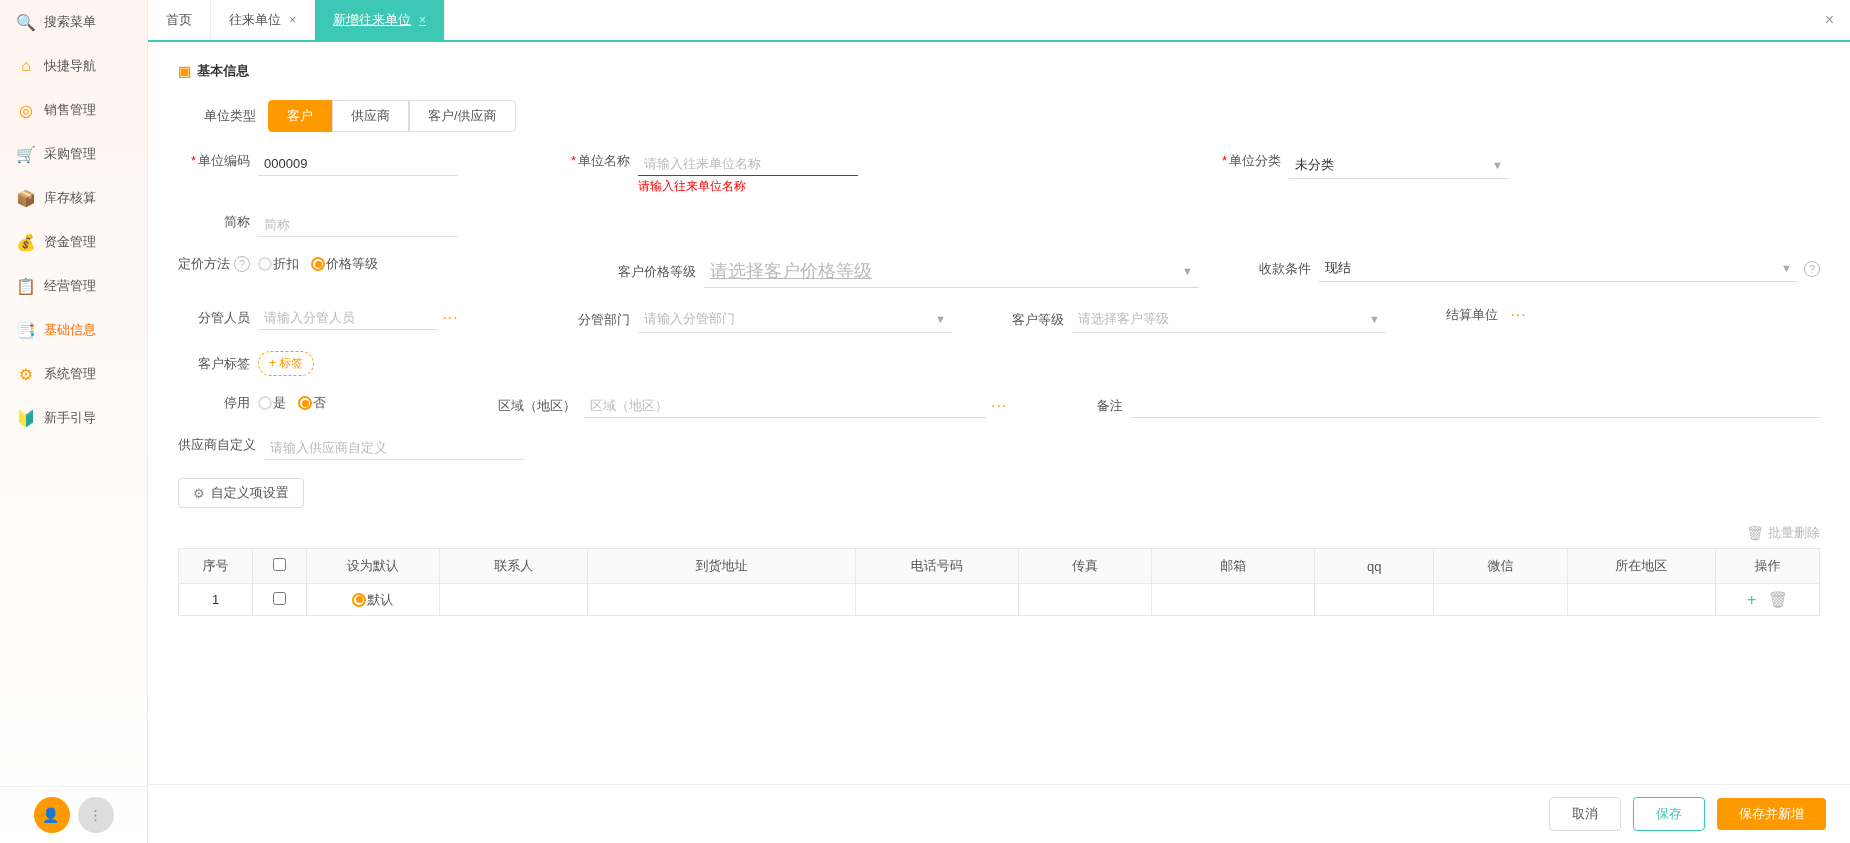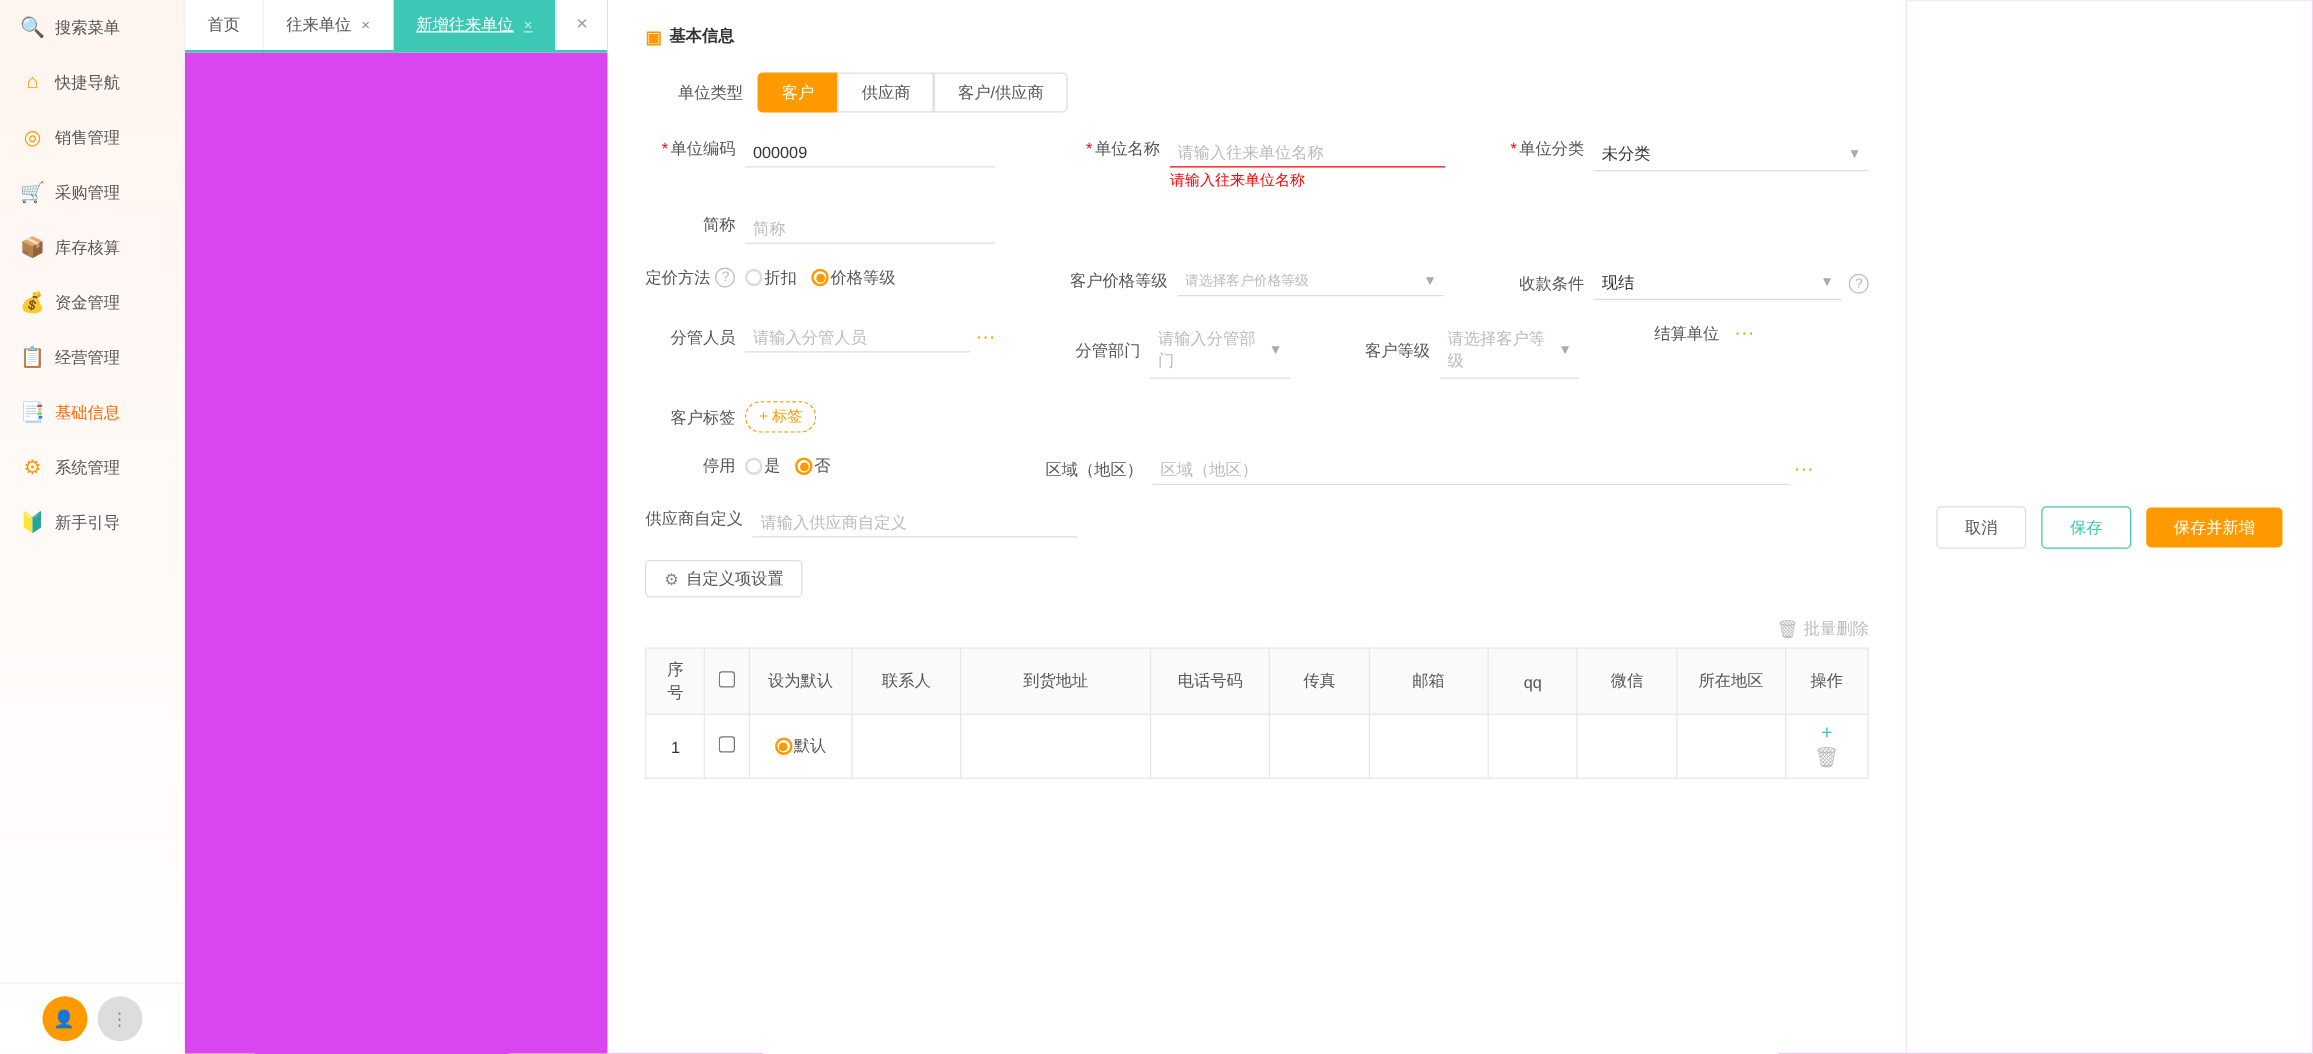--- a/index.html
+++ b/index.html
@@ -52,22 +52,23 @@
       justify-content: center;
       color: white;
       font-size: 14px;
       cursor: pointer;
     }
 
     
     .main {
       flex: 1;
       display: flex;
+      flex-direction: column;
       overflow: hidden;
-      background: #d946ef;
+      background: #0c4a6e;
     }
 
     
     .tab-bar {
       display: flex;
       align-items: center;
       background: #fff;
       border-bottom: 2px solid #3cc8b4;
       height: 42px;
       padding: 0 0 0 0;
@@ -521,21 +522,21 @@
             <div class="radio-circle checked"></div>
             <span class="radio-label">价格等级</span>
           </div>
         </div>
       </div>
       <div class="field-divider"></div>
 
       <div class="form-col" style="flex:1; align-items:center;">
         <span class="form-label">客户价格等级</span>
         <div class="form-select">
-          <span style="color:#bbb; font-size:11px;">请选择客户价格等级</span>
+          <span style="color:#bbb; font-size:18px;text-decoration:underline;">请选择客户价格等级</span>
           <span class="form-select-spacer"></span>
           <span class="form-select-arrow">▼</span>
         </div>
       </div>
       <div class="field-divider"></div>
 
       <div class="form-col" style="flex:1; align-items:center;">
         <span class="form-label">收款条件</span>
         <div class="form-select">
           <span class="form-select-value">现结</span>
@@ -605,20 +606,24 @@
       </div>
       <div class="field-divider"></div>
 
       <div class="form-col" style="flex:1; align-items:center;">
         <span class="form-label">区域（地区）</span>
         <input class="form-input" type="text" placeholder="区域（地区）" style="flex: 1 1 0%;">
         <span class="form-more-btn">···</span>
       </div>
       <div class="field-divider"></div>
 
+      <div class="form-col" style="flex:1.5; align-items:center;">
+        <span class="form-label">备注</span>
+        <input class="form-input" type="text" style="flex: 1 1 0%;">
+      </div>
     </div>
 
     <div class="form-row">
       <div class="form-col">
         <span class="form-label">供应商自定义</span>
         <input class="form-input" type="text" placeholder="请输入供应商自定义" style="max-width: 260px;">
       </div>
     </div>
 
     <div style="margin: 12px 0 4px;">

